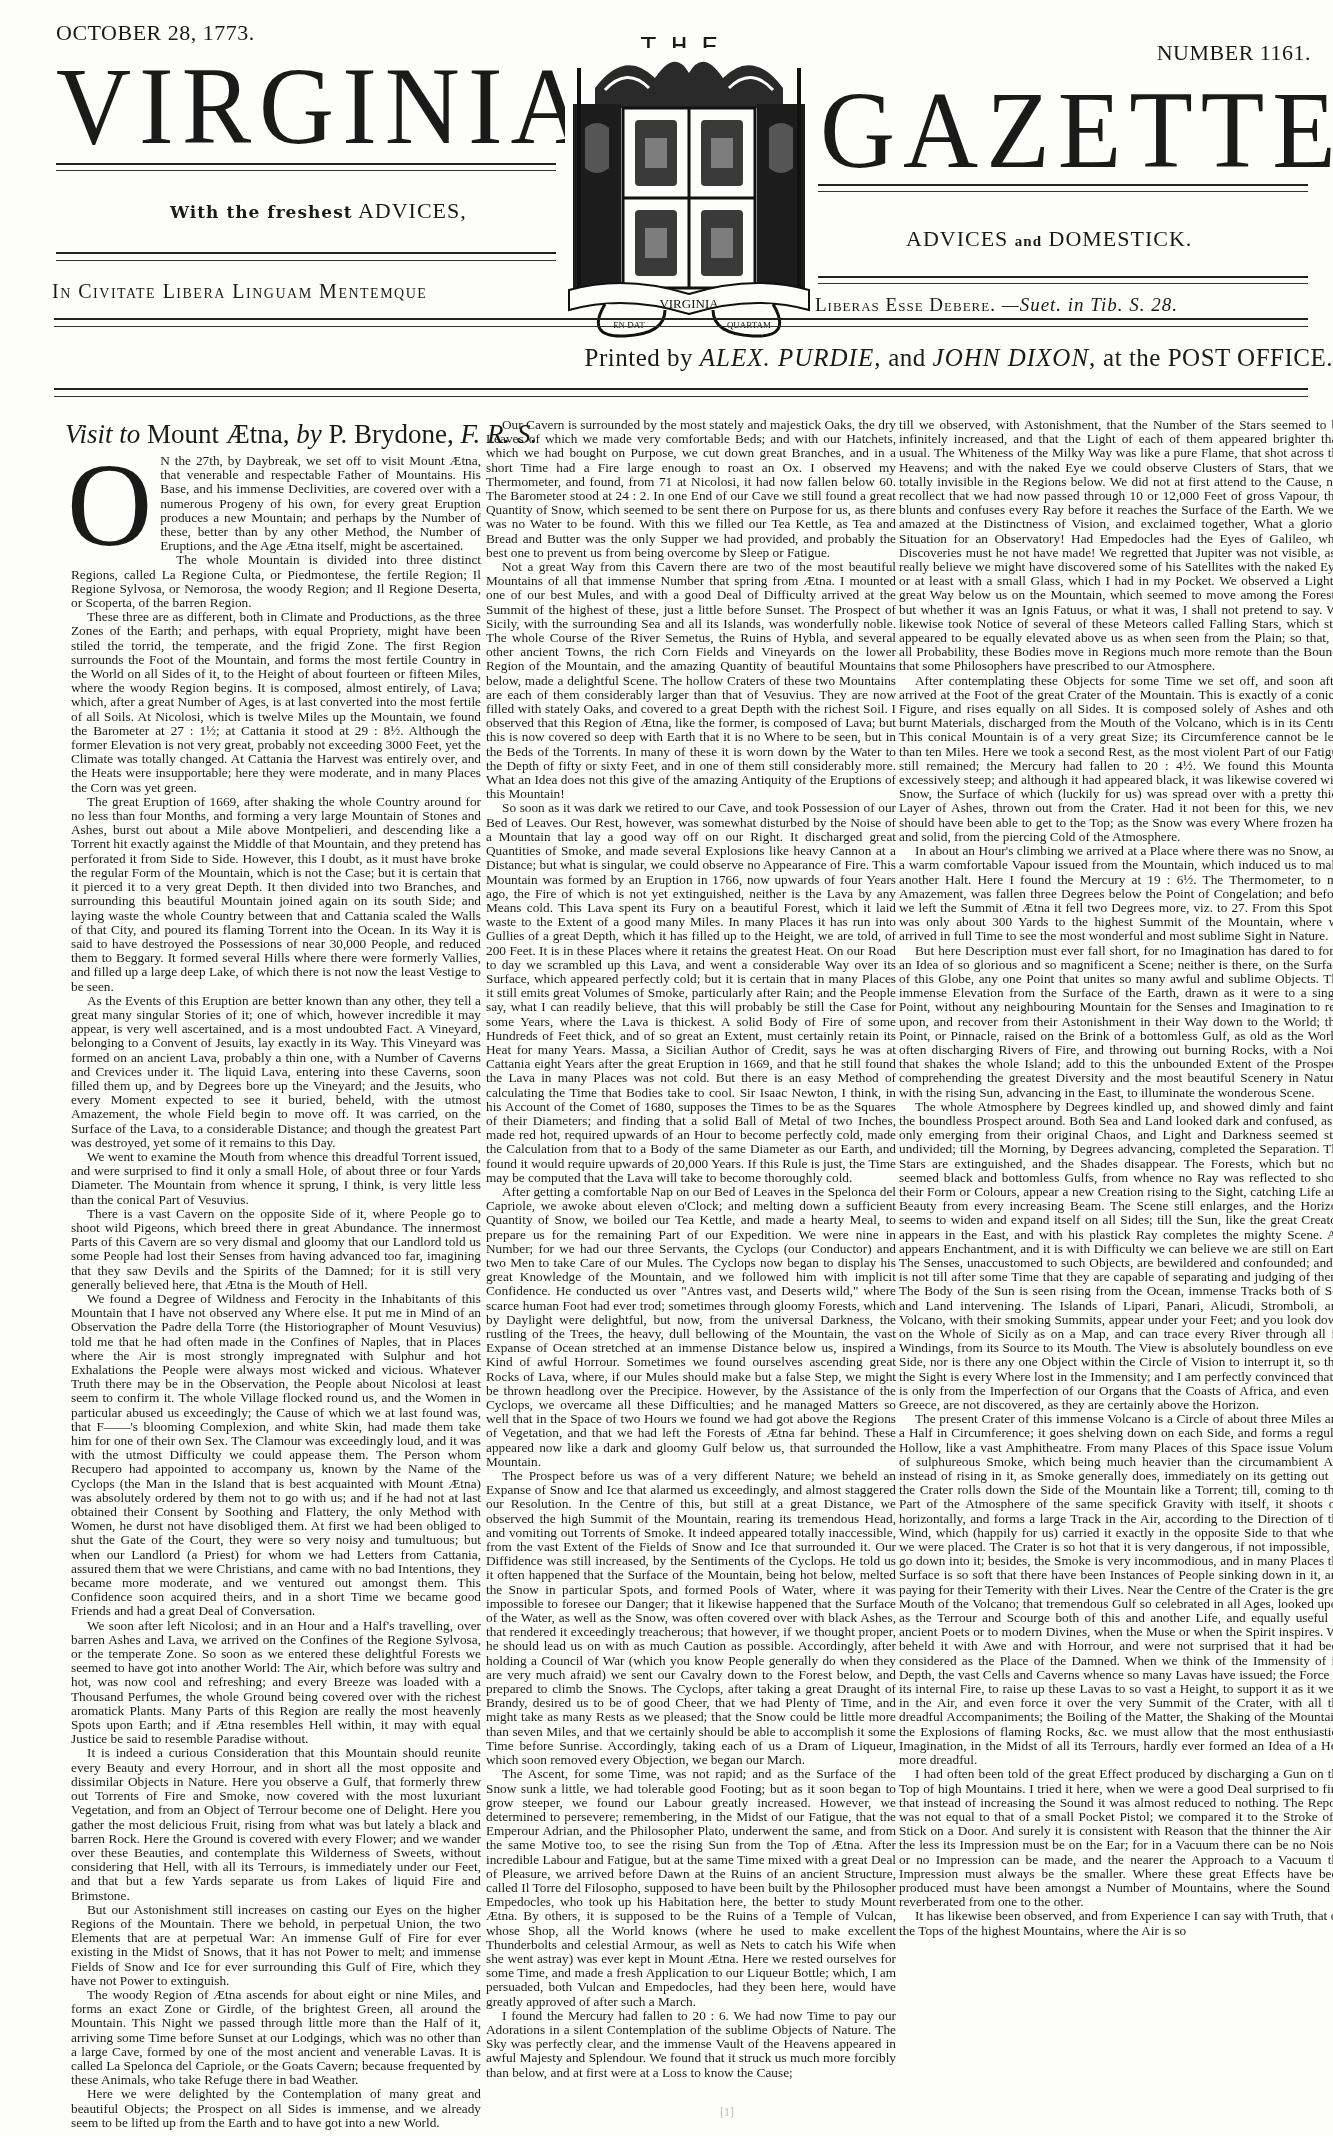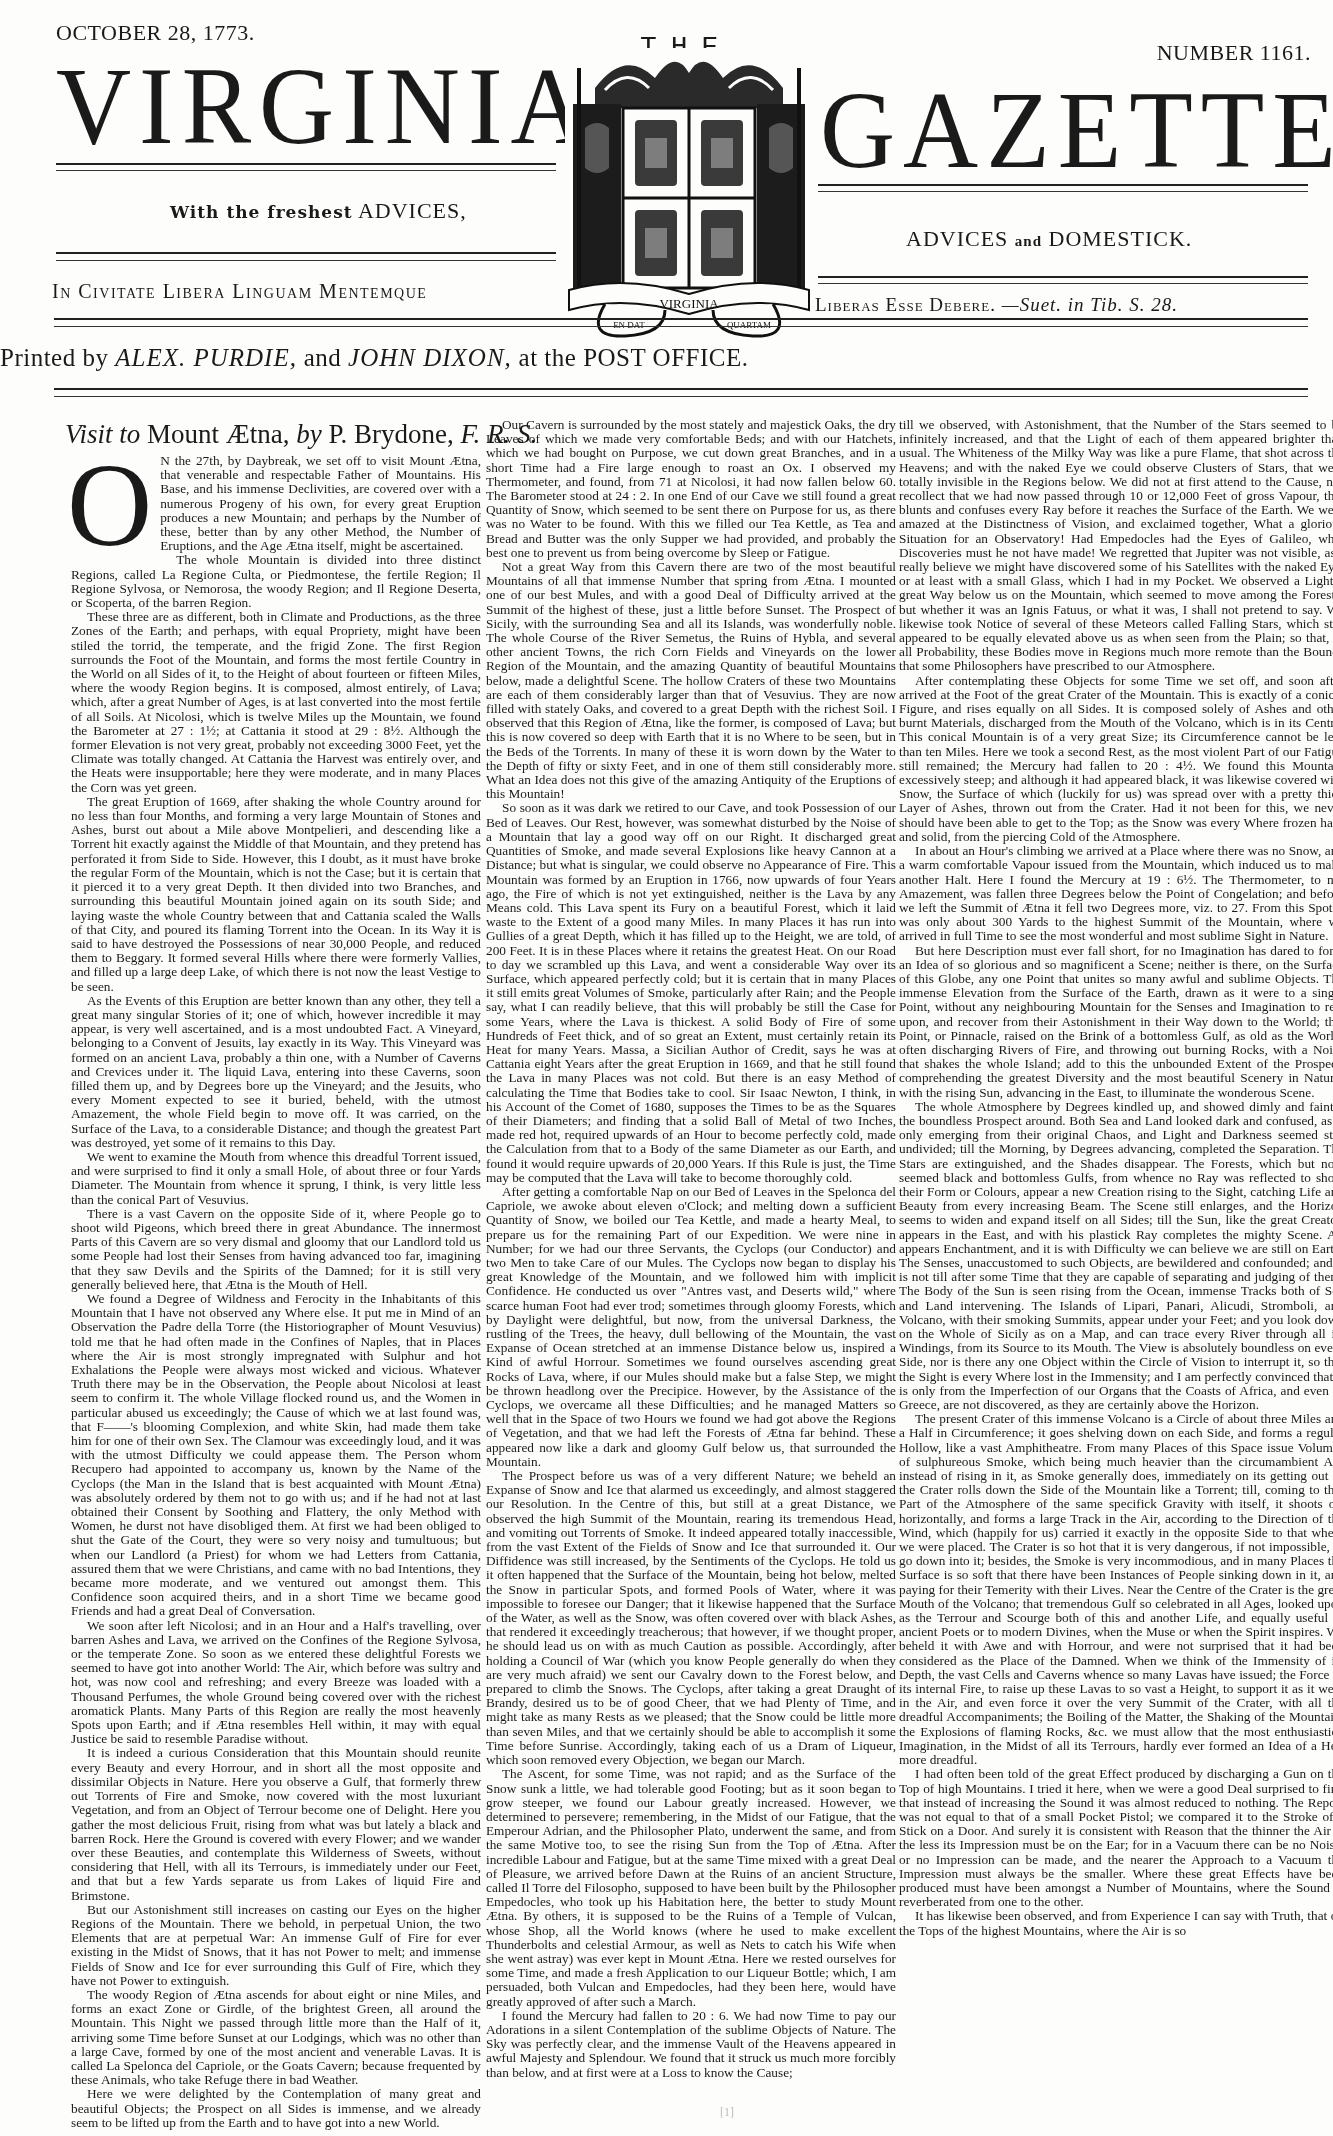--- a/index.html
+++ b/index.html
@@ -15,21 +15,21 @@
   .seal { position: absolute; left: 565px; top: 48px; width: 248px; height: 290px; }
   .rule { position: absolute; height: 0; border-top: 2px solid #222; }
   .rule.thin { border-top: 1px solid #333; }
   .tagline-left { position: absolute; left: 170px; top: 198px; font-size: 22px; letter-spacing: 1px; }
   .tagline-left .bl { font-family: "DejaVu Serif", serif; font-weight: bold; font-size: 17px; }
   .tagline-right { position: absolute; left: 906px; top: 226px; font-size: 22px; letter-spacing: 1px; }
   .tagline-right .sm { font-size: 15px; font-weight: bold; }
   .motto-left { position: absolute; left: 52px; top: 280px; font-size: 20px; letter-spacing: 1.5px; font-variant: small-caps; }
   .motto-right { position: absolute; left: 815px; top: 294px; font-size: 19px; letter-spacing: 1px; font-variant: small-caps; }
   .motto-right i { font-variant: normal; }
-  .printed { position: absolute; left: 0; width: 1333px; top: 344px; text-align: left; font-size: 25px; letter-spacing: 0.5px; }
+  .printed { position: absolute; left: 0; width: 1333px; top: 344px; text-align: right; font-size: 25px; letter-spacing: 0.5px; }
   .printed i { letter-spacing: 1px; }
 
   
   .col { position: absolute; top: 418px; font-size: 13.3px; line-height: 14.2px; text-align: justify; margin-left: 21px; }
   .col p { margin: 0; text-indent: 16px; }
   .col1 { left: 50px; width: 410px; }
   .col2 { left: 465px; width: 410px; }
   .col3 { left: 878px; width: 445px; }
   .headline { font-size: 27px; line-height: 32px; margin: 0 0 4px -6px; white-space: nowrap; }
   .headline i { font-style: italic; }

